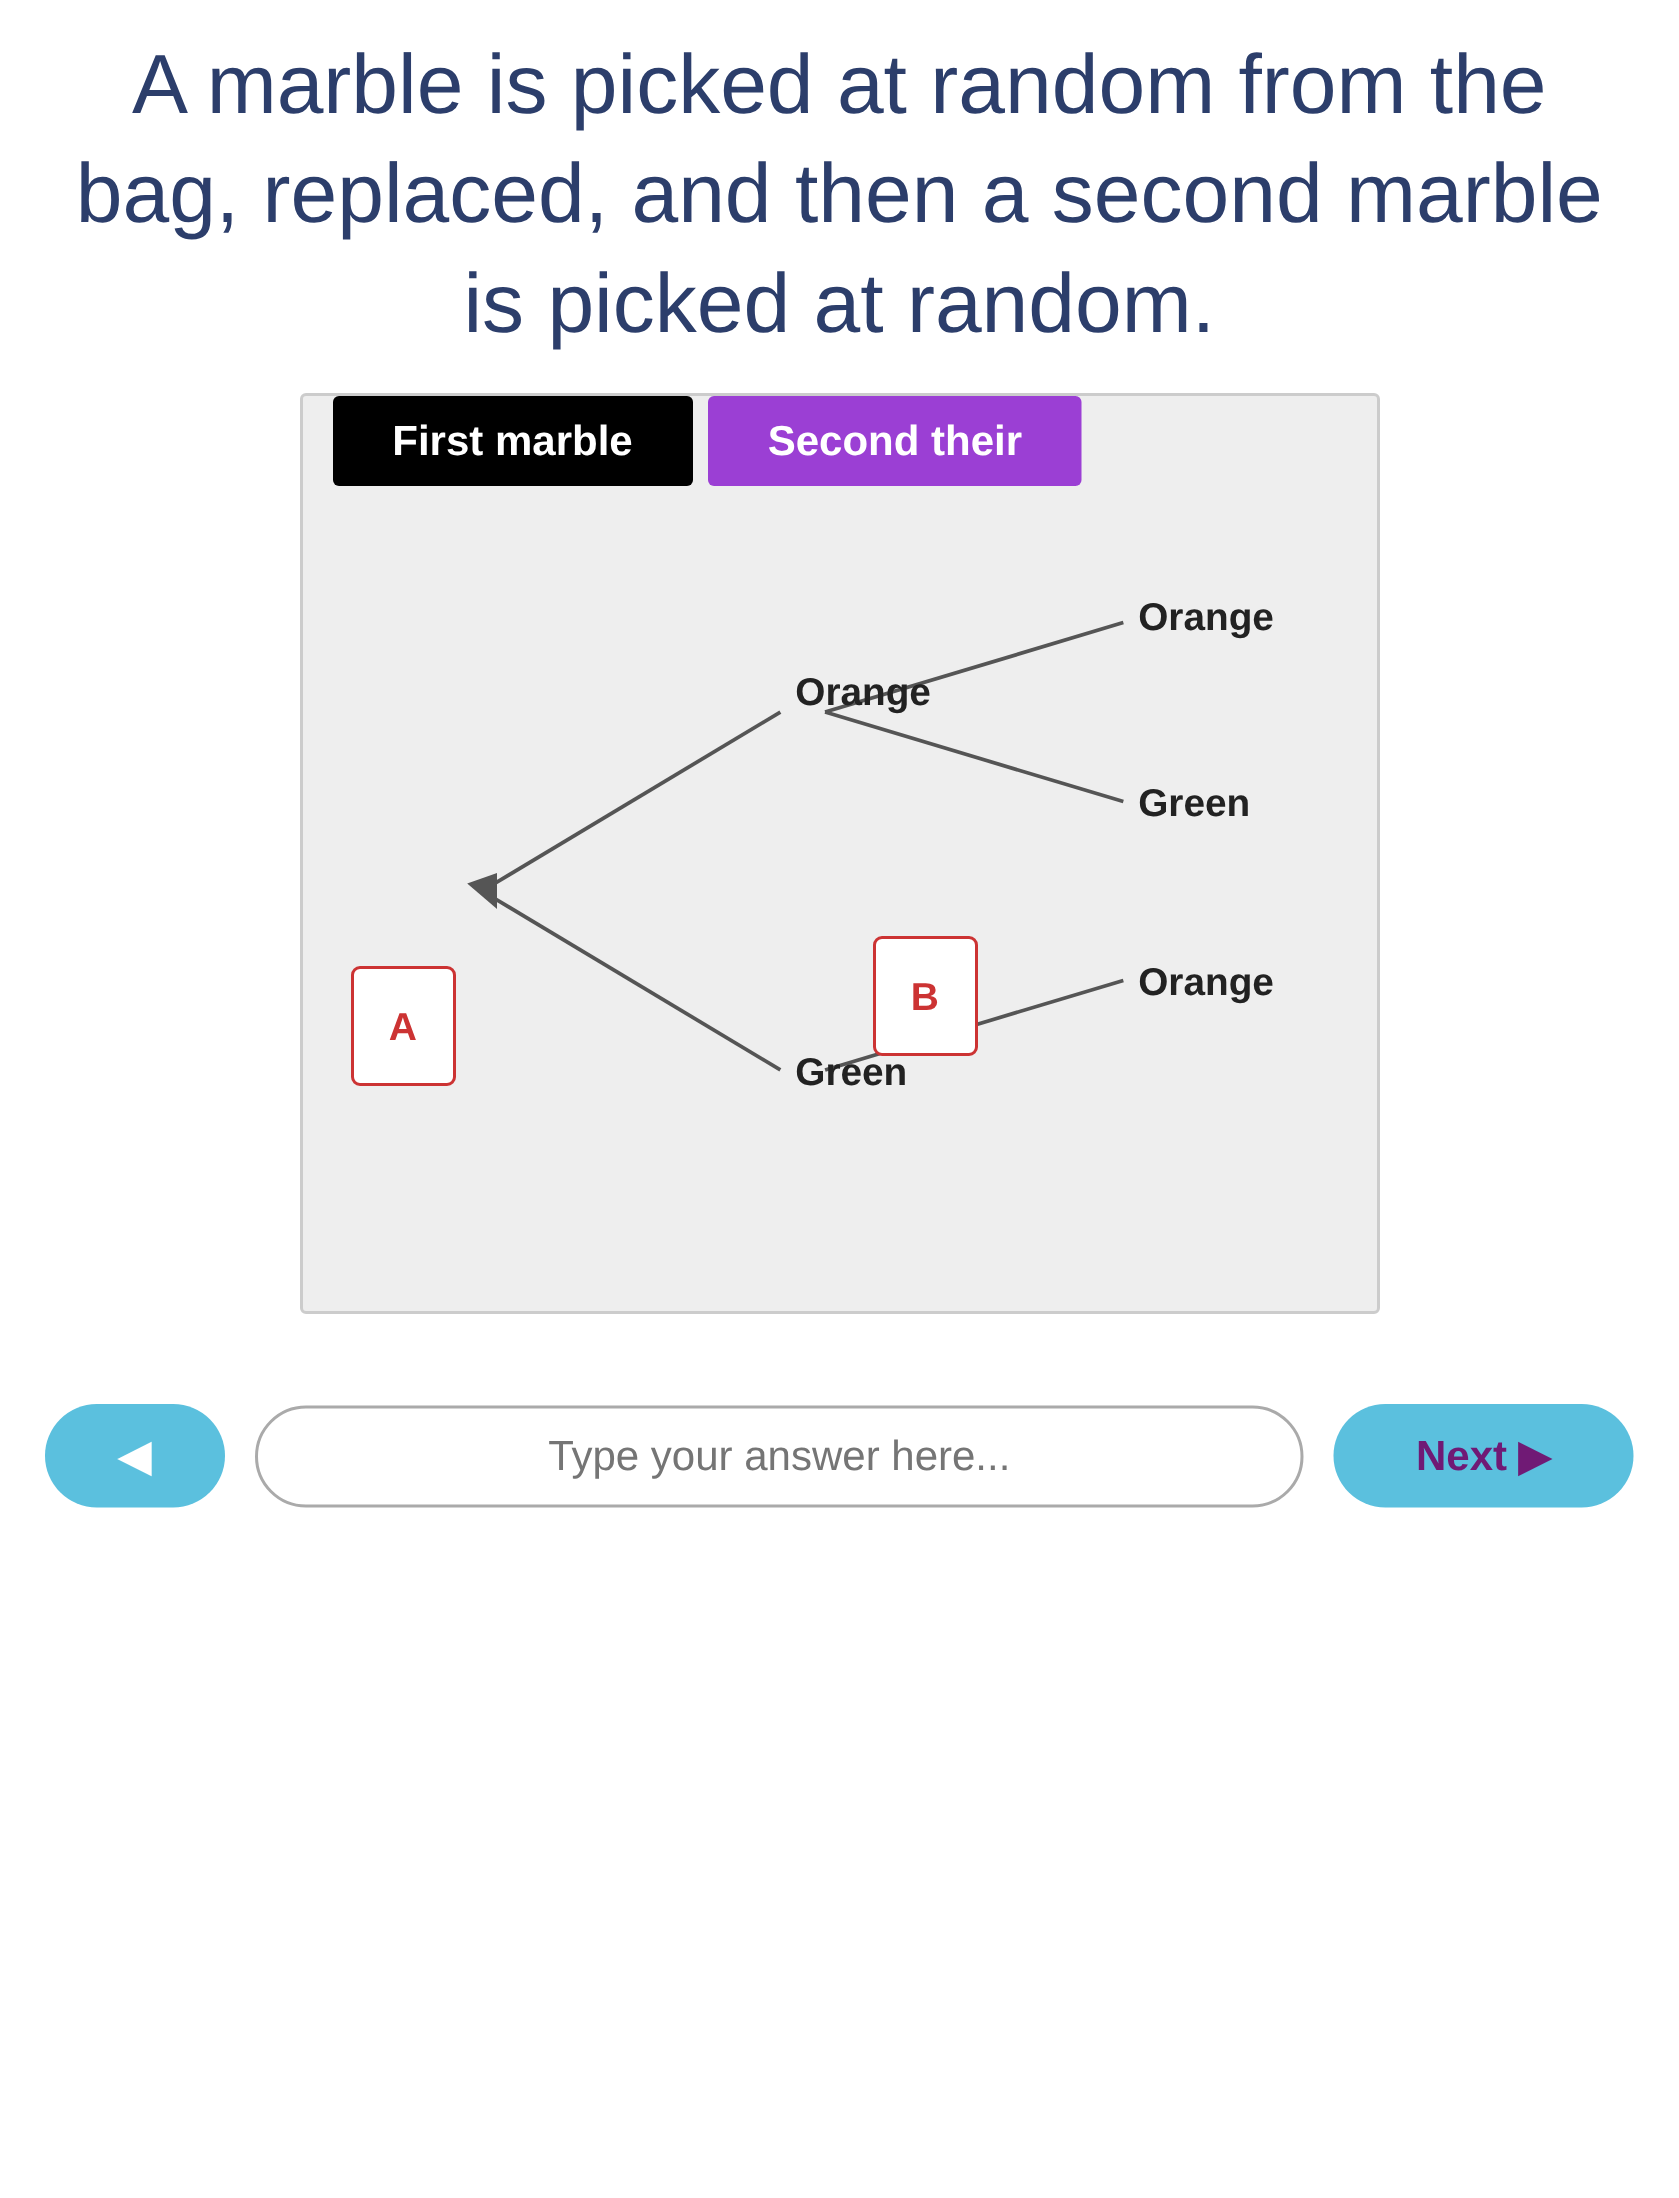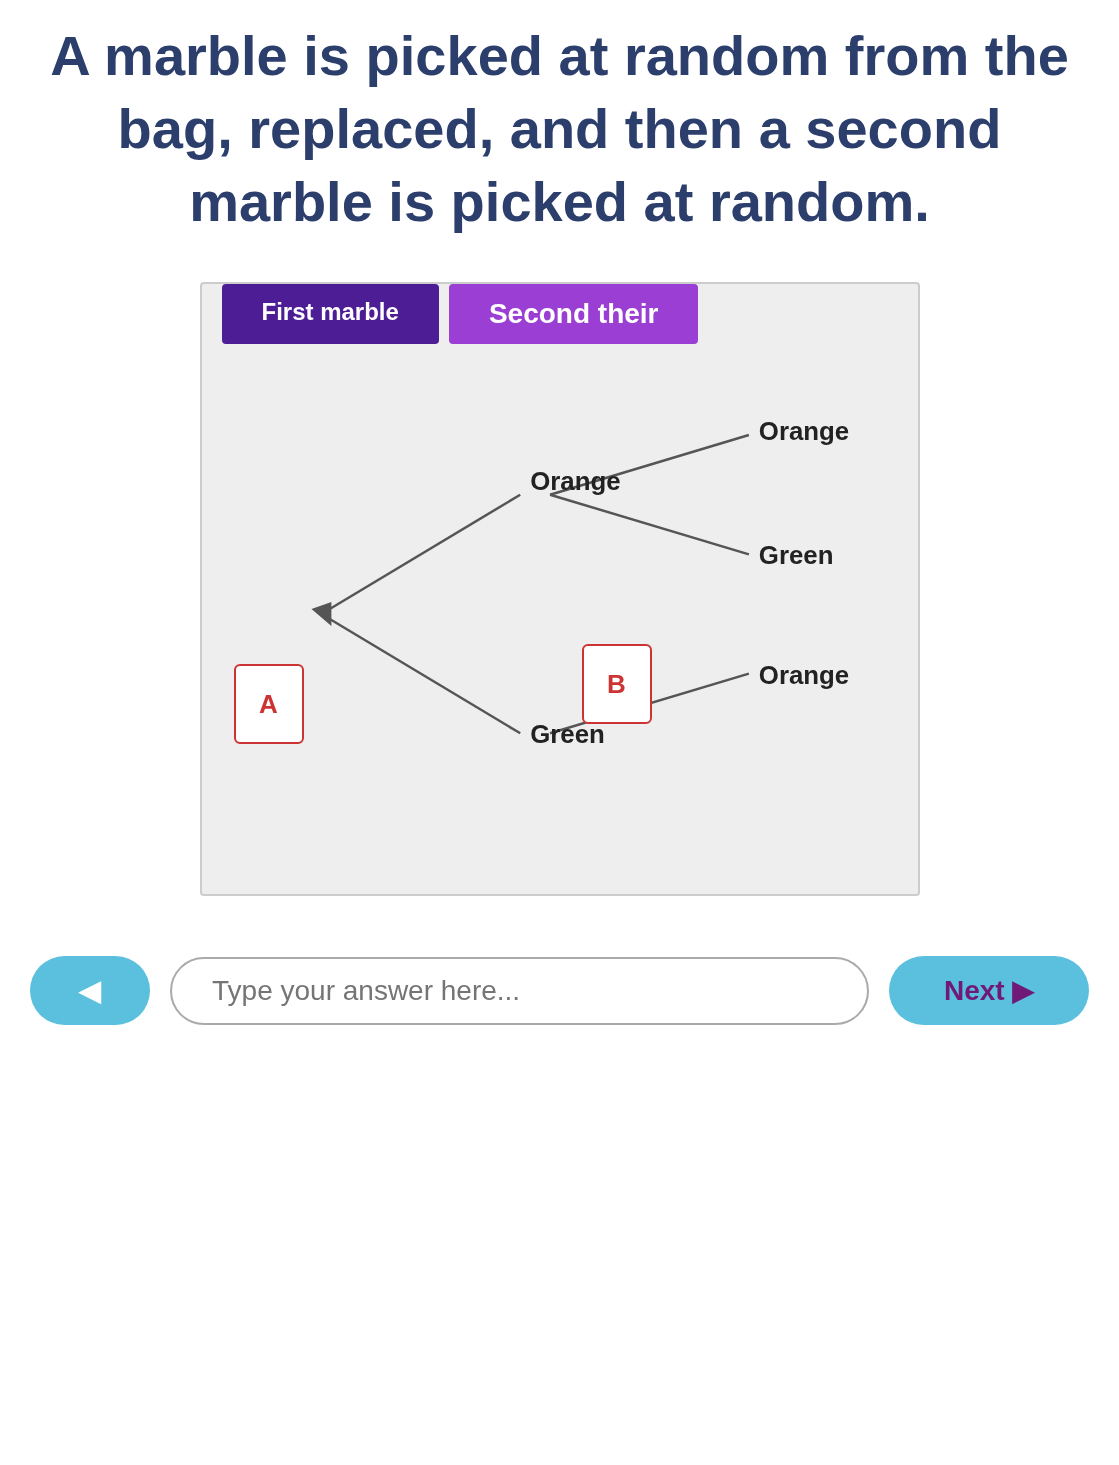--- a/index.html
+++ b/index.html
@@ -28,24 +28,24 @@
 
     .top-text-section {
       width: 100%;
       text-align: center;
       padding: 20px 40px 0 40px;
     }
 
     .main-text {
       color: #2c3e6b;
       font-size: 56px;
-      font-weight: 700;
+      font-weight: 400;
       line-height: 1.3;
       text-align: center;
-      margin-bottom: 44px;
+      margin-bottom: 24px;
     }
 
     .question-text {
       color: #2c3e6b;
       font-size: 52px;
       font-weight: 400;
       line-height: 1.3;
       text-align: center;
       margin-bottom: 50px;
     }
@@ -59,23 +59,23 @@
       padding-bottom: 30px;
     }
 
     .diagram-header {
       display: flex;
       flex-direction: row;
       margin-bottom: 20px;
     }
 
     .header-first {
-      background: #4c1d95;
+      background: #000000;
       color: white;
-      font-size: 24px;
+      font-size: 28px;
       font-weight: bold;
       padding: 14px 40px;
       margin-left: 20px;
       border-radius: 4px;
       text-align: center;
       flex: 0 0 auto;
     }
 
     .header-second {
       background: #9b3fd4;
@@ -153,21 +153,21 @@
 
     .btn-input {
       background: white;
       border: 2px solid #aaaaaa;
       border-radius: 50px;
       padding: 16px 40px;
       font-size: 28px;
       color: #888;
       flex: 1;
       margin: 0 20px;
-      text-align: left;
+      text-align: center;
     }
 
     .btn-next {
       background: #5bc0de;
       color: #701a75;
       font-size: 28px;
       font-weight: bold;
       border: none;
       border-radius: 50px;
       padding: 18px 50px;

